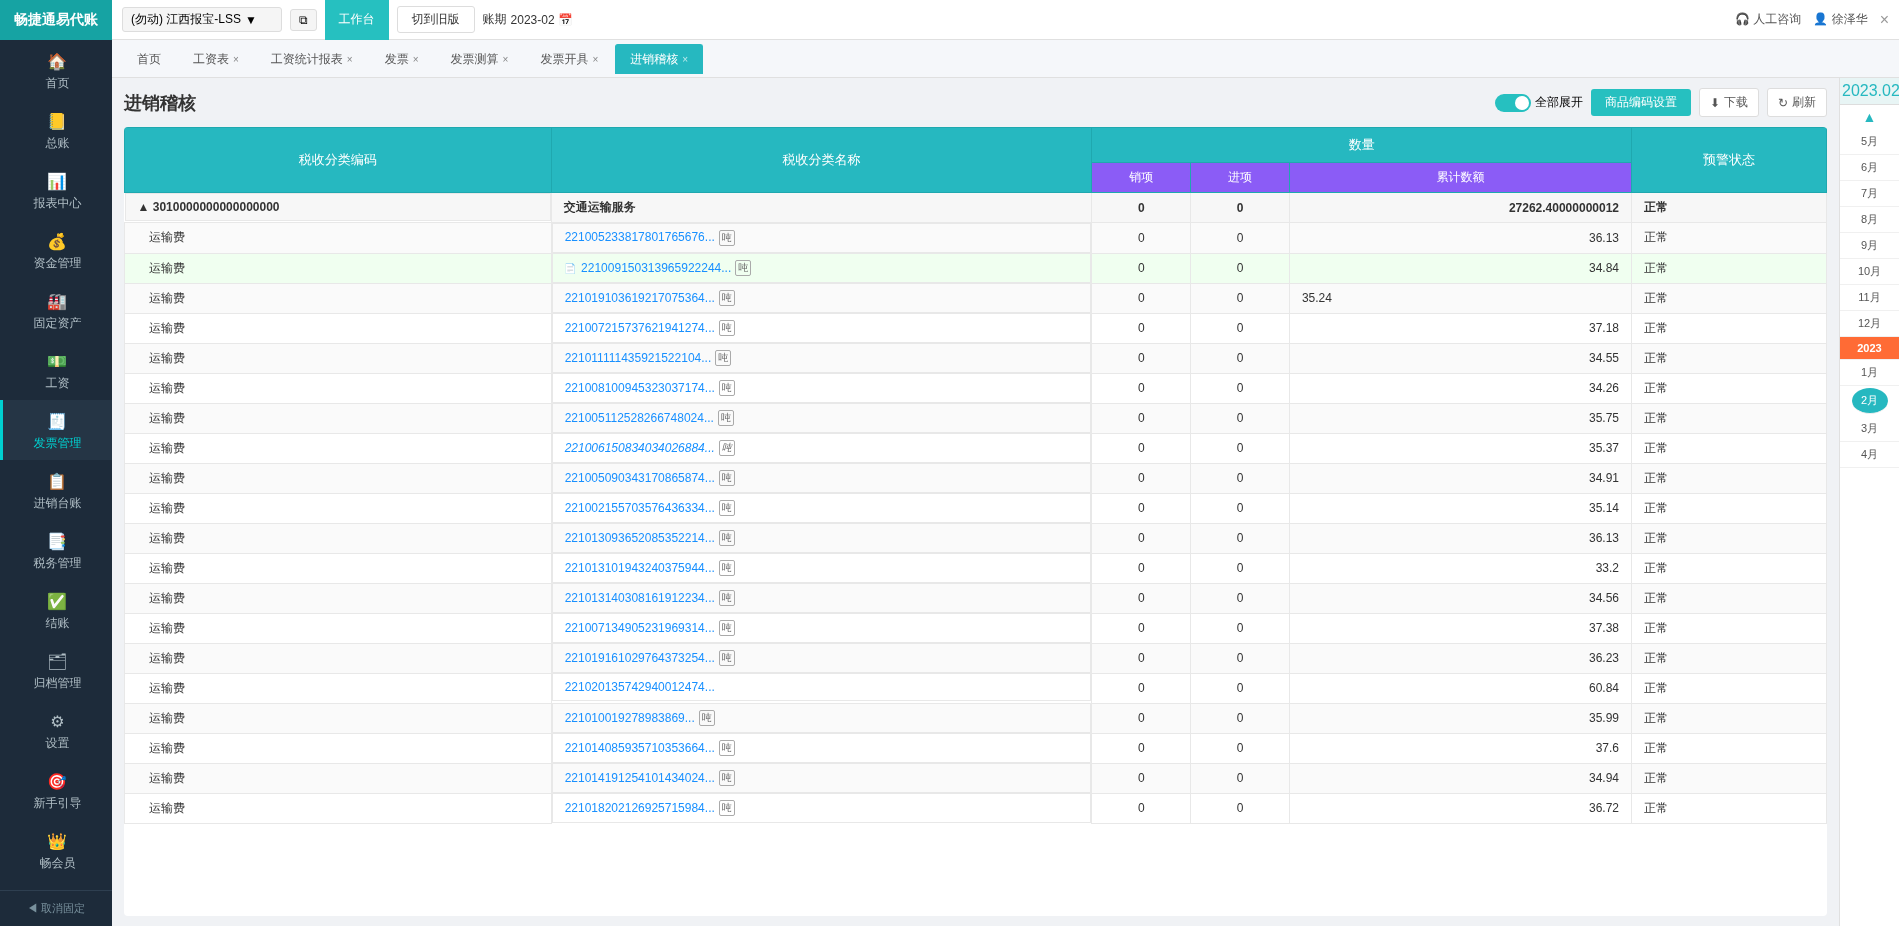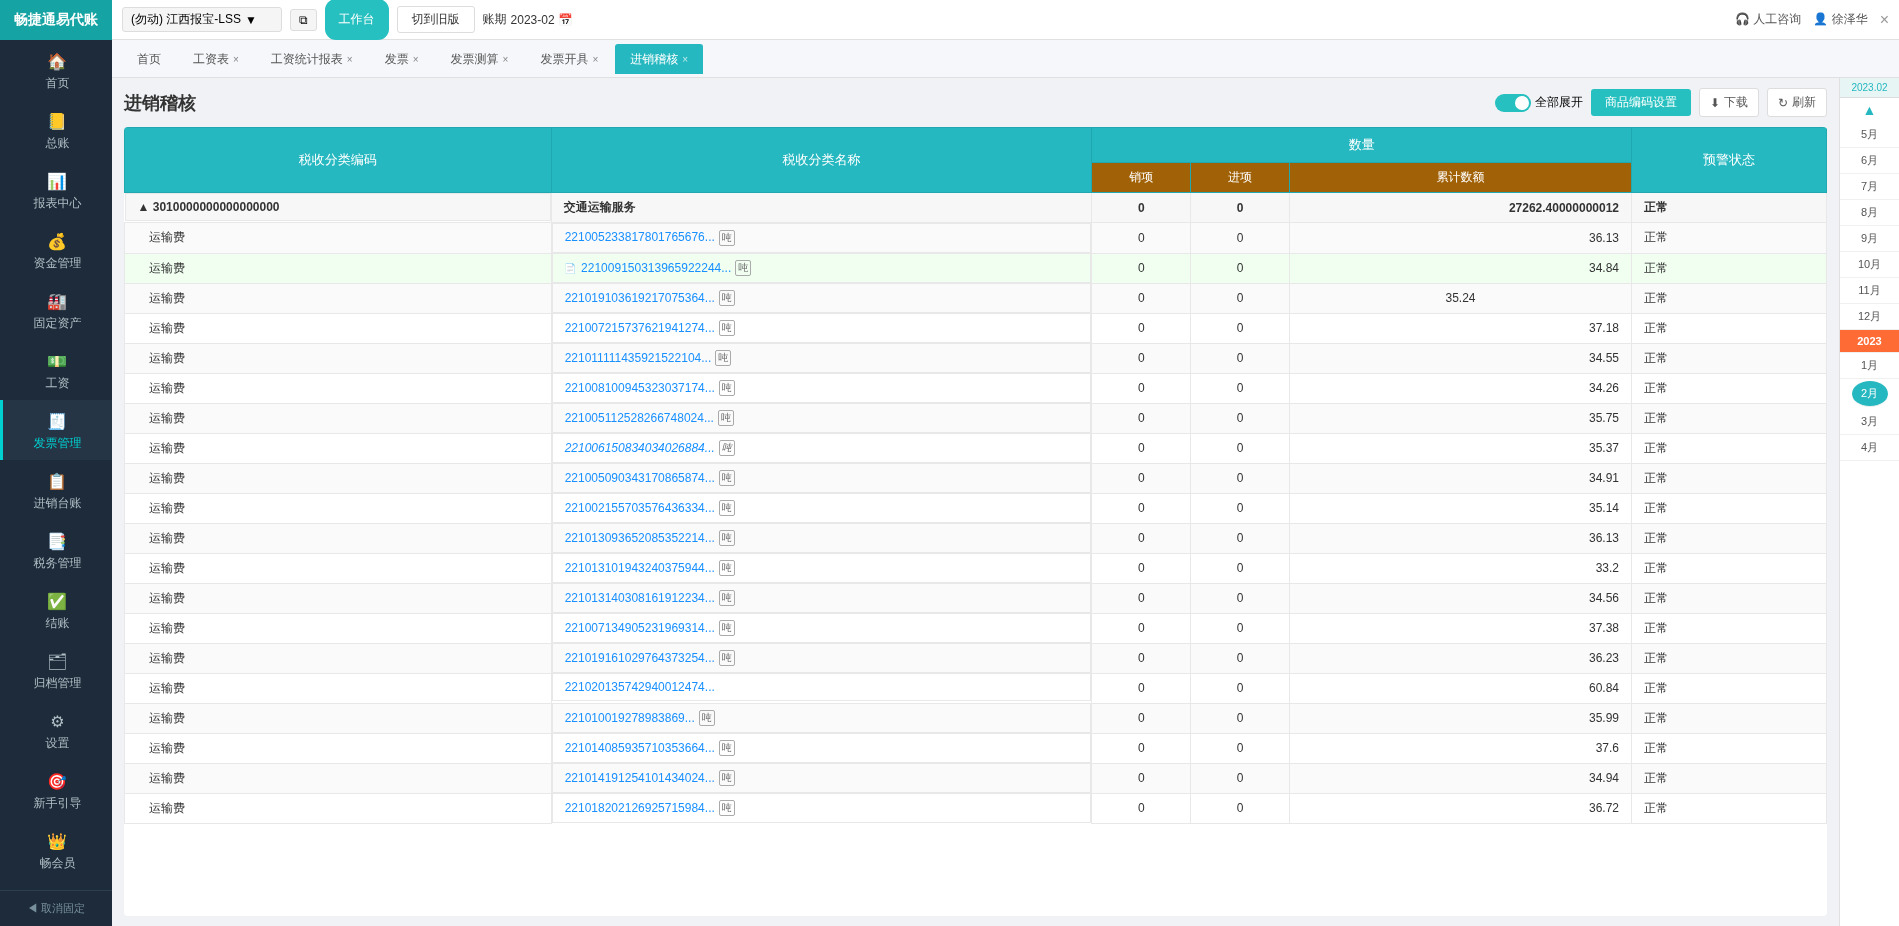--- a/index.html
+++ b/index.html
@@ -91,21 +91,21 @@
       background: #f5f5f5;
       border-radius: 3px;
       padding: 3px 8px;
       cursor: pointer;
       font-size: 12px;
     }
     .topbar-btn {
       background: #26c0c0;
       color: white;
       border: none;
-      border-radius: 11px;
+      border-radius: 0;
       padding: 12px 14px;
       cursor: pointer;
       font-size: 12px;
     }
     .topbar-btn-outline {
       background: #fff;
       color: #333;
       border: 1px solid #ddd;
       border-radius: 3px;
       padding: 4px 14px;
@@ -261,21 +261,21 @@
       background: #26b8c0;
       color: white;
       padding: 8px 12px;
       text-align: center;
       font-size: 13px;
       font-weight: normal;
       border: 1px solid #1fa8af;
       white-space: nowrap;
     }
     thead tr.sub-header th {
-      background: #a16207;
+      background: #8b5cf6;
       padding: 6px 7px;
       font-size: 12px;
     }
     tbody tr td {
       border: 1px solid #e8e8e8;
       padding: 6px 12px;
       font-size: 12px;
       color: #333;
     }
     tbody tr:nth-child(even) { background: #fafafa; }
@@ -291,21 +291,21 @@
       display: flex;
       flex-direction: column;
       overflow-y: auto;
       font-size: 11px;
     }
     .year-label {
       background: #e8f5f5;
       color: #26b8c0;
       text-align: center;
       padding: 4px 2px;
-      font-size: 10px;
+      font-size: 16px;
       border-bottom: 1px solid #ddd;
     }
     .month-item {
       text-align: center;
       padding: 5px 2px;
       cursor: pointer;
       border-bottom: 1px solid #f0f0f0;
       color: #555;
       font-size: 11px;
     }
@@ -524,21 +524,21 @@
       </tr>
               <tr>
         <td style="padding-left:24px;">运输费</td>
         <td style="color:#1890ff;cursor:pointer;display:flex;align-items:center;gap:4px;">
 
           <span>221019103619217075364...</span>
           <span style="border:1px solid #aaa;border-radius:2px;padding:0 2px;font-size:10px;color:#666;">吨</span>
         </td>
         <td style="text-align:center;">0</td>
         <td style="text-align:center;">0</td>
-        <td style="text-align:center;">35.24</td>
+        <td style="text-align:left;">35.24</td>
         <td>正常</td>
       </tr>
               <tr>
         <td style="padding-left:24px;">运输费</td>
         <td style="color:#1890ff;cursor:pointer;display:flex;align-items:center;gap:4px;">
 
           <span>221007215737621941274...</span>
           <span style="border:1px solid #aaa;border-radius:2px;padding:0 2px;font-size:10px;color:#666;">吨</span>
         </td>
         <td style="text-align:center;">0</td>

